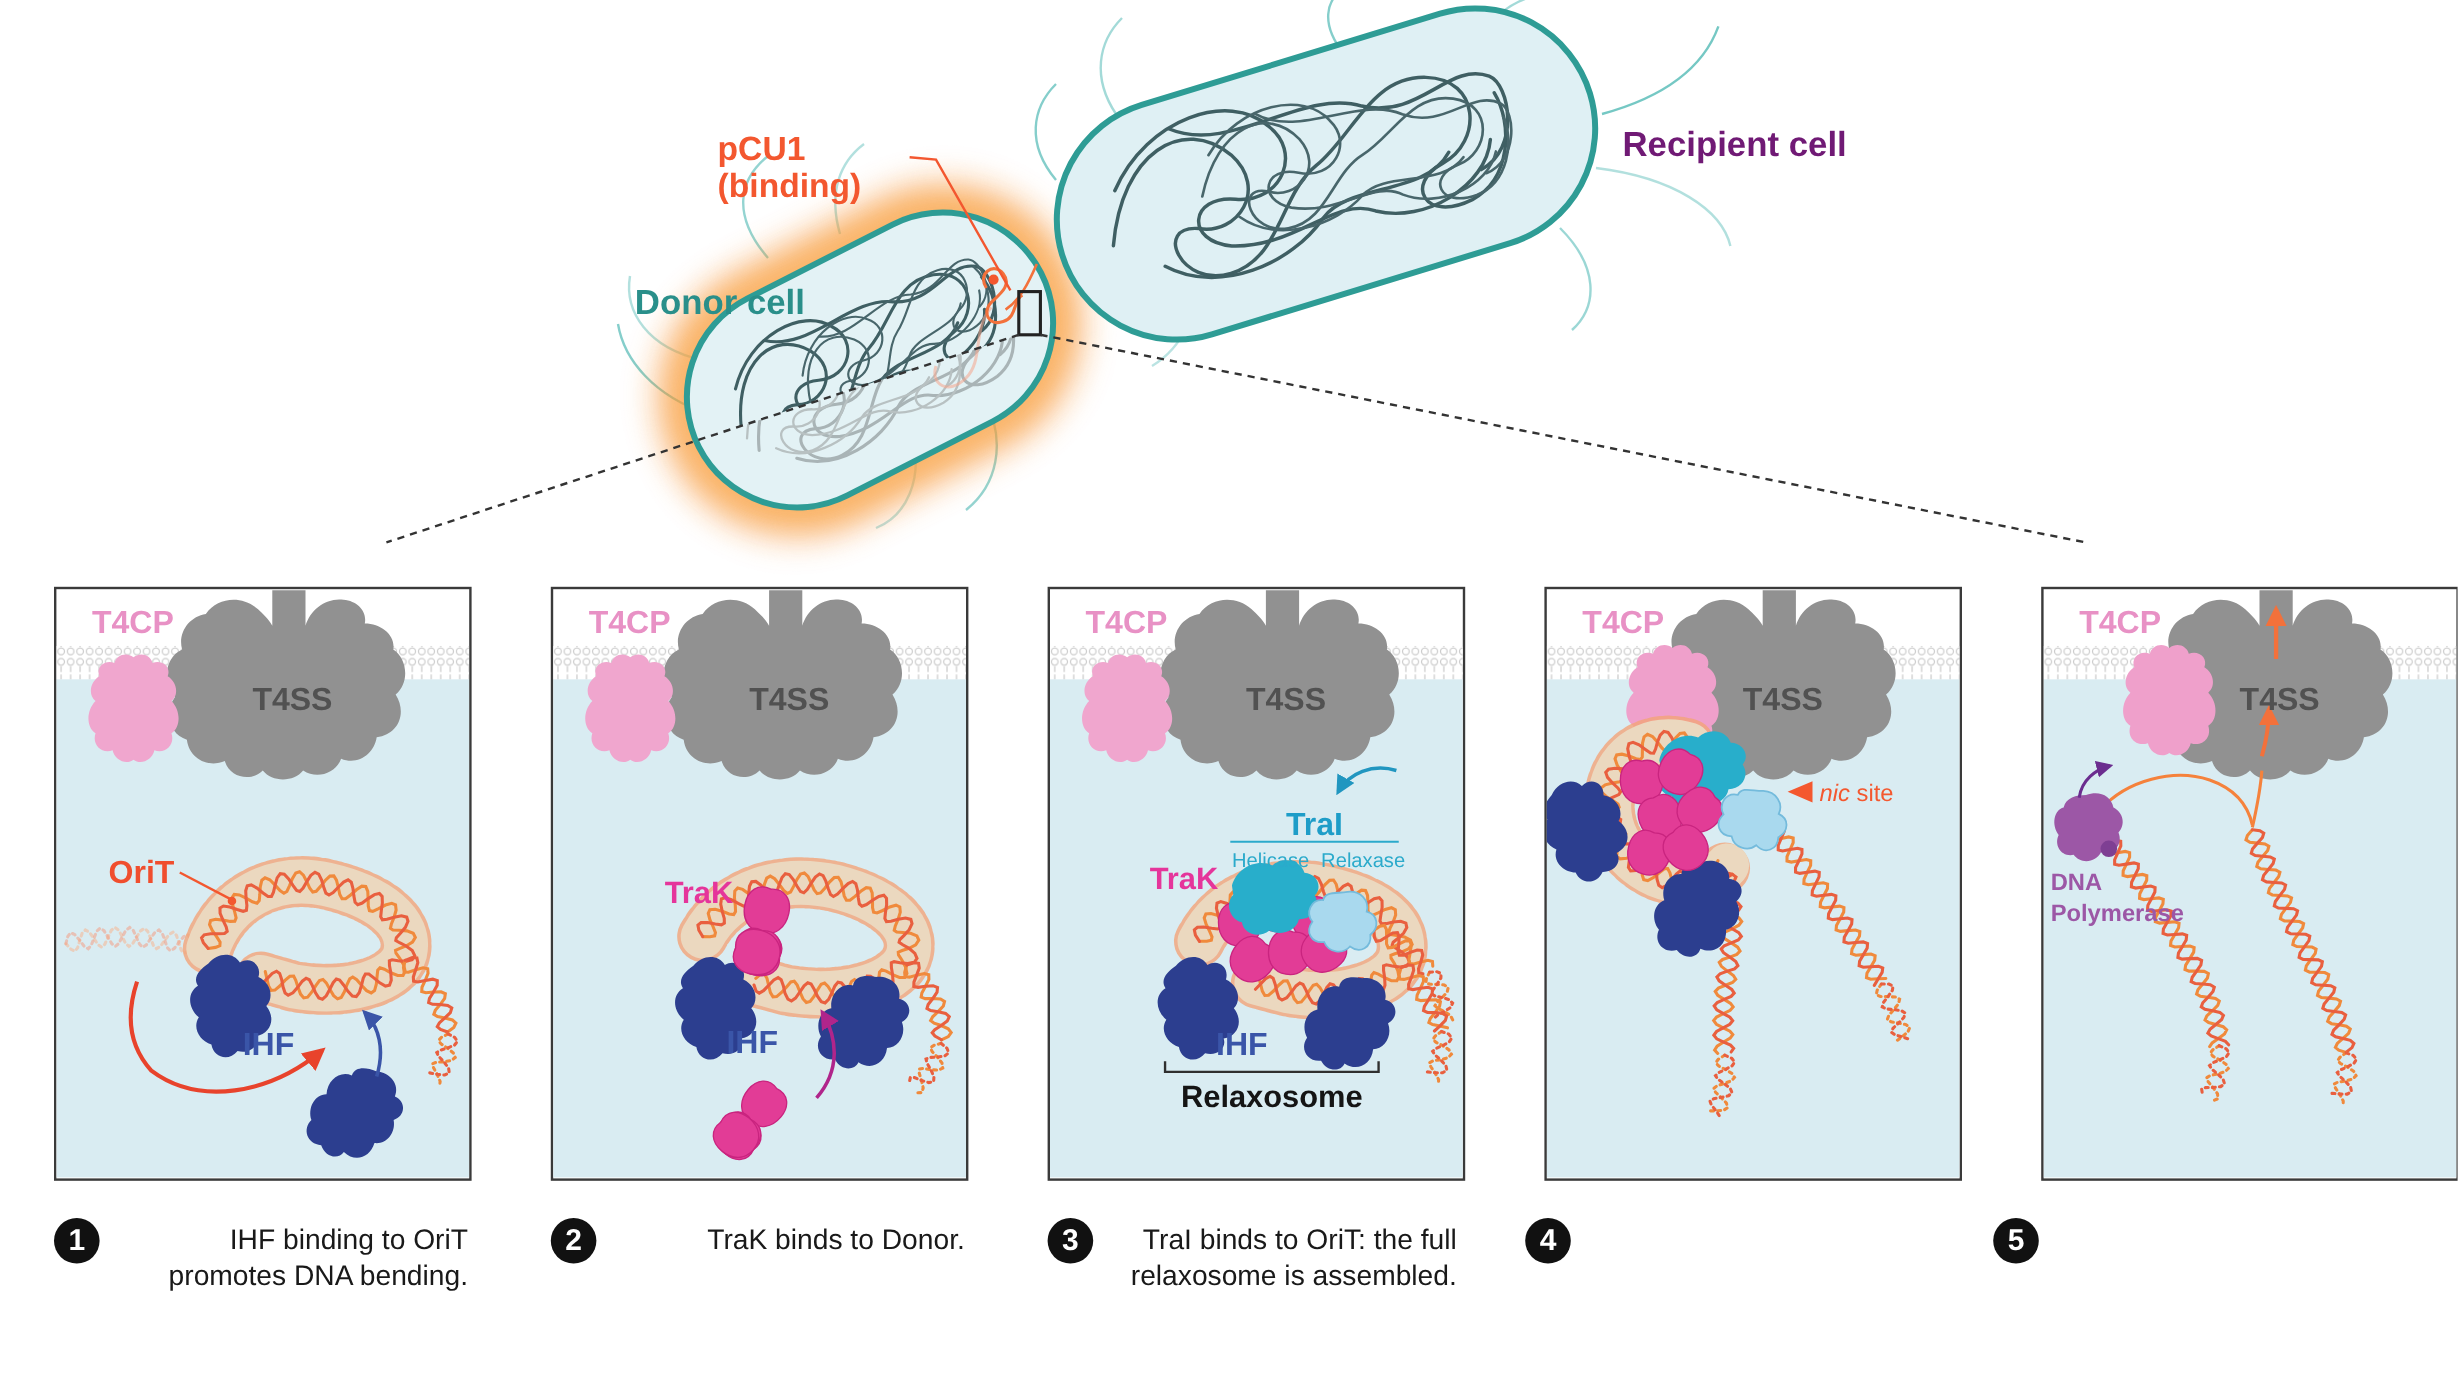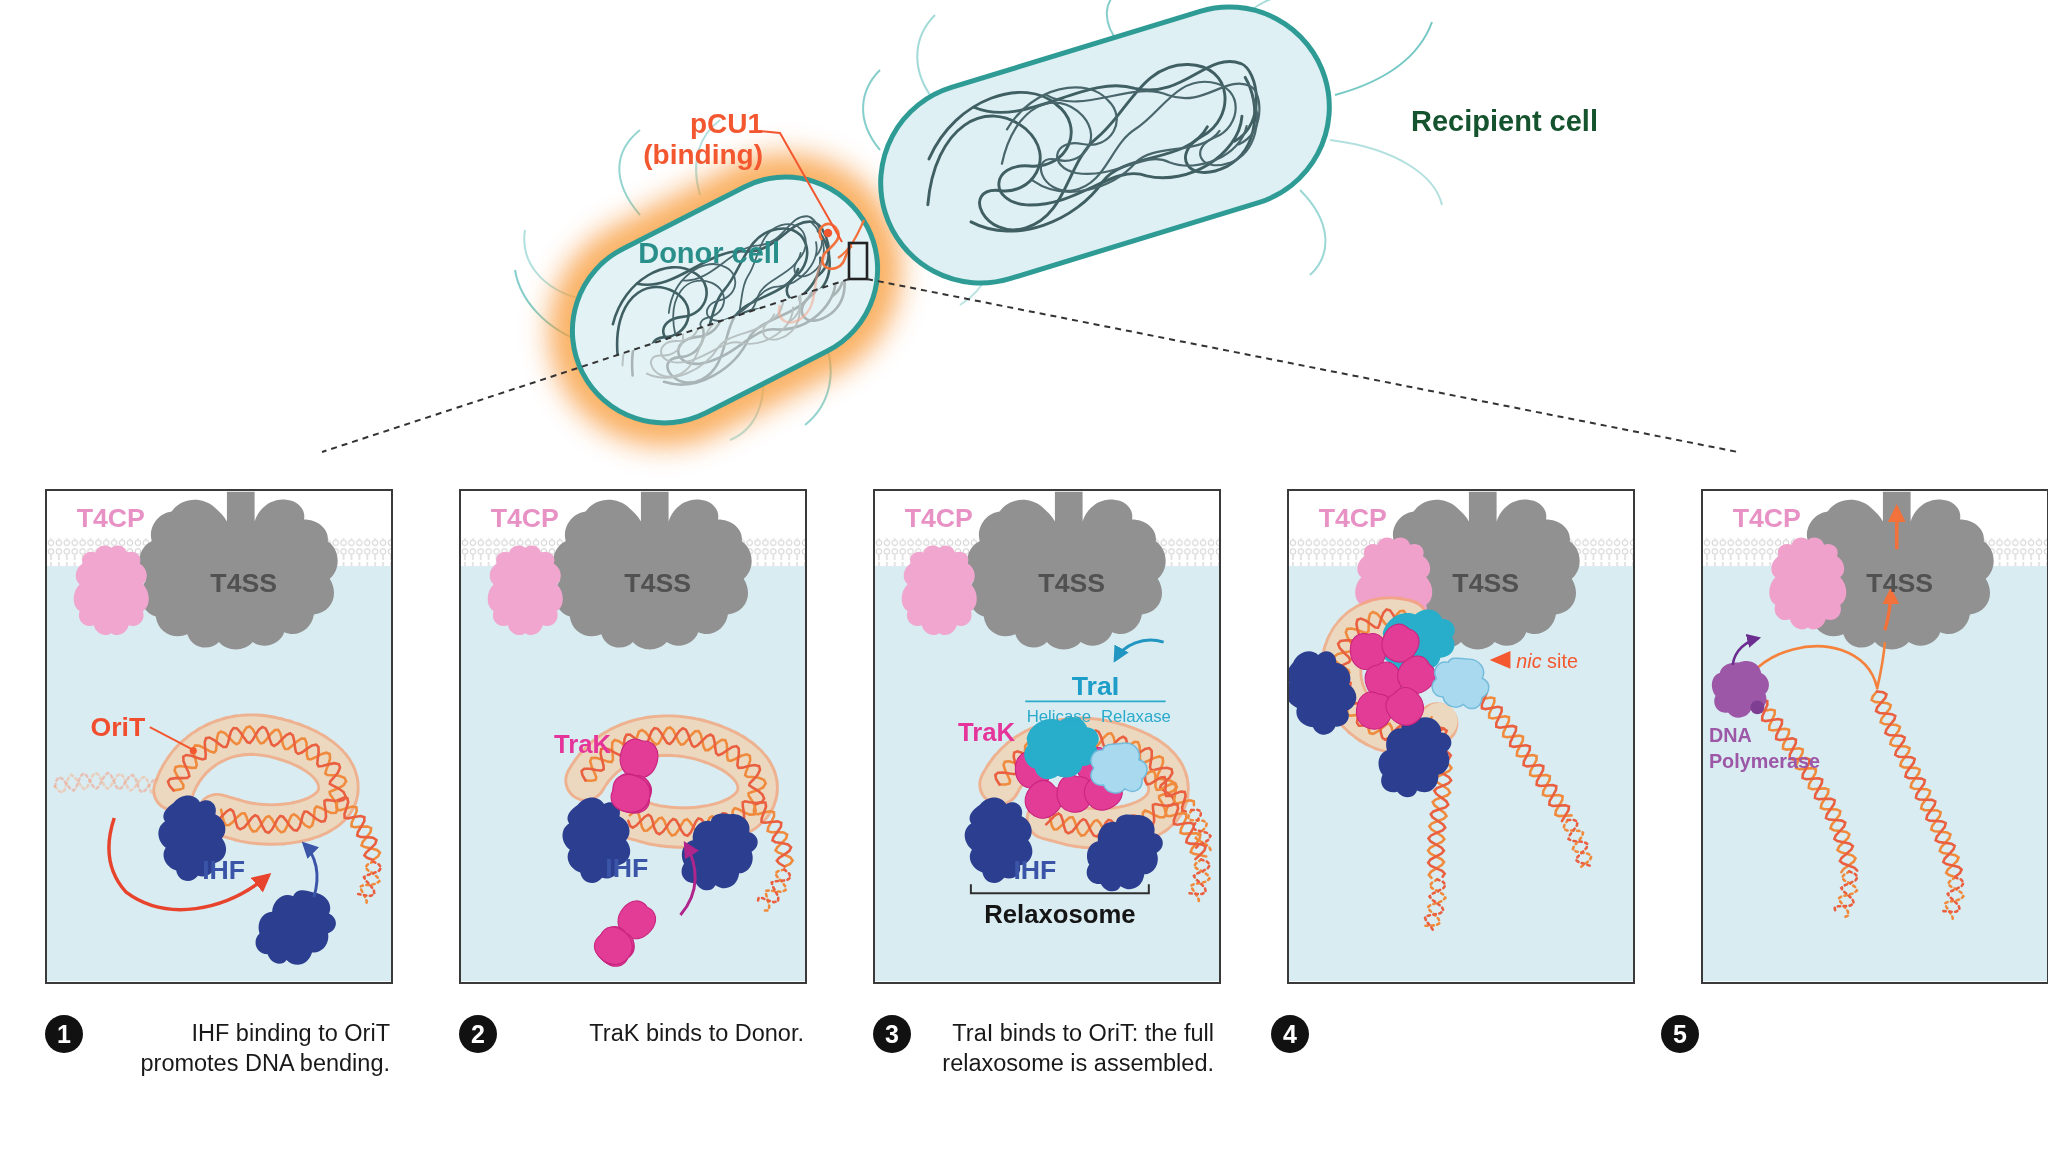--- a/index.html
+++ b/index.html
@@ -4,23 +4,23 @@
 <style>
   html,body{margin:0;padding:0;background:#ffffff;}
   body{width:2048px;height:1152px;position:relative;font-family:"Liberation Sans",sans-serif;overflow:hidden;}
   .panel{position:absolute;top:489px;width:348px;height:495px;border:2px solid #3a3a3a;background:#fff;box-sizing:border-box;}
   .panel svg{display:block;width:100%;height:100%;}
   #p1{left:45px;} #p2{left:459px;} #p3{left:873px;} #p4{left:1287px;} #p5{left:1701px;}
   .caption{position:absolute;display:flex;gap:13px;align-items:flex-start;}
   .badge{flex:0 0 38px;width:38px;height:38px;border-radius:50%;background:#111;color:#fff;
          font-weight:bold;font-size:25px;display:flex;align-items:center;justify-content:center;}
   .cap-text{font-size:23.5px;line-height:30px;color:#191919;padding-top:3px;text-align:right;}
-  .scene-label{position:absolute;font-weight:bold;text-align:right;}
-  #donor-label{left:580px;top:237px;width:200px;font-size:29px;color:#2a8f8a;}
-  #recipient-label{left:1388px;top:105px;width:210px;font-size:29px;color:#14532d;}
+  .scene-label{position:absolute;font-weight:bold;text-align:left;}
+  #donor-label{left:529px;top:237px;width:200px;font-size:29px;color:#2a8f8a;}
+  #recipient-label{left:1352px;top:105px;width:210px;font-size:29px;color:#701a75;}
   #pcu1-label{left:598px;top:108px;width:165px;font-size:28px;line-height:31px;color:#f3572f;}
   svg text{font-family:"Liberation Sans",sans-serif;}
 </style>
 </head>
 <body>
 
 <svg width="0" height="0" style="position:absolute" aria-hidden="true">
   <defs>
     <pattern id="mem" width="8" height="28" patternUnits="userSpaceOnUse">
       <rect width="8" height="28" fill="#ffffff"></rect>

